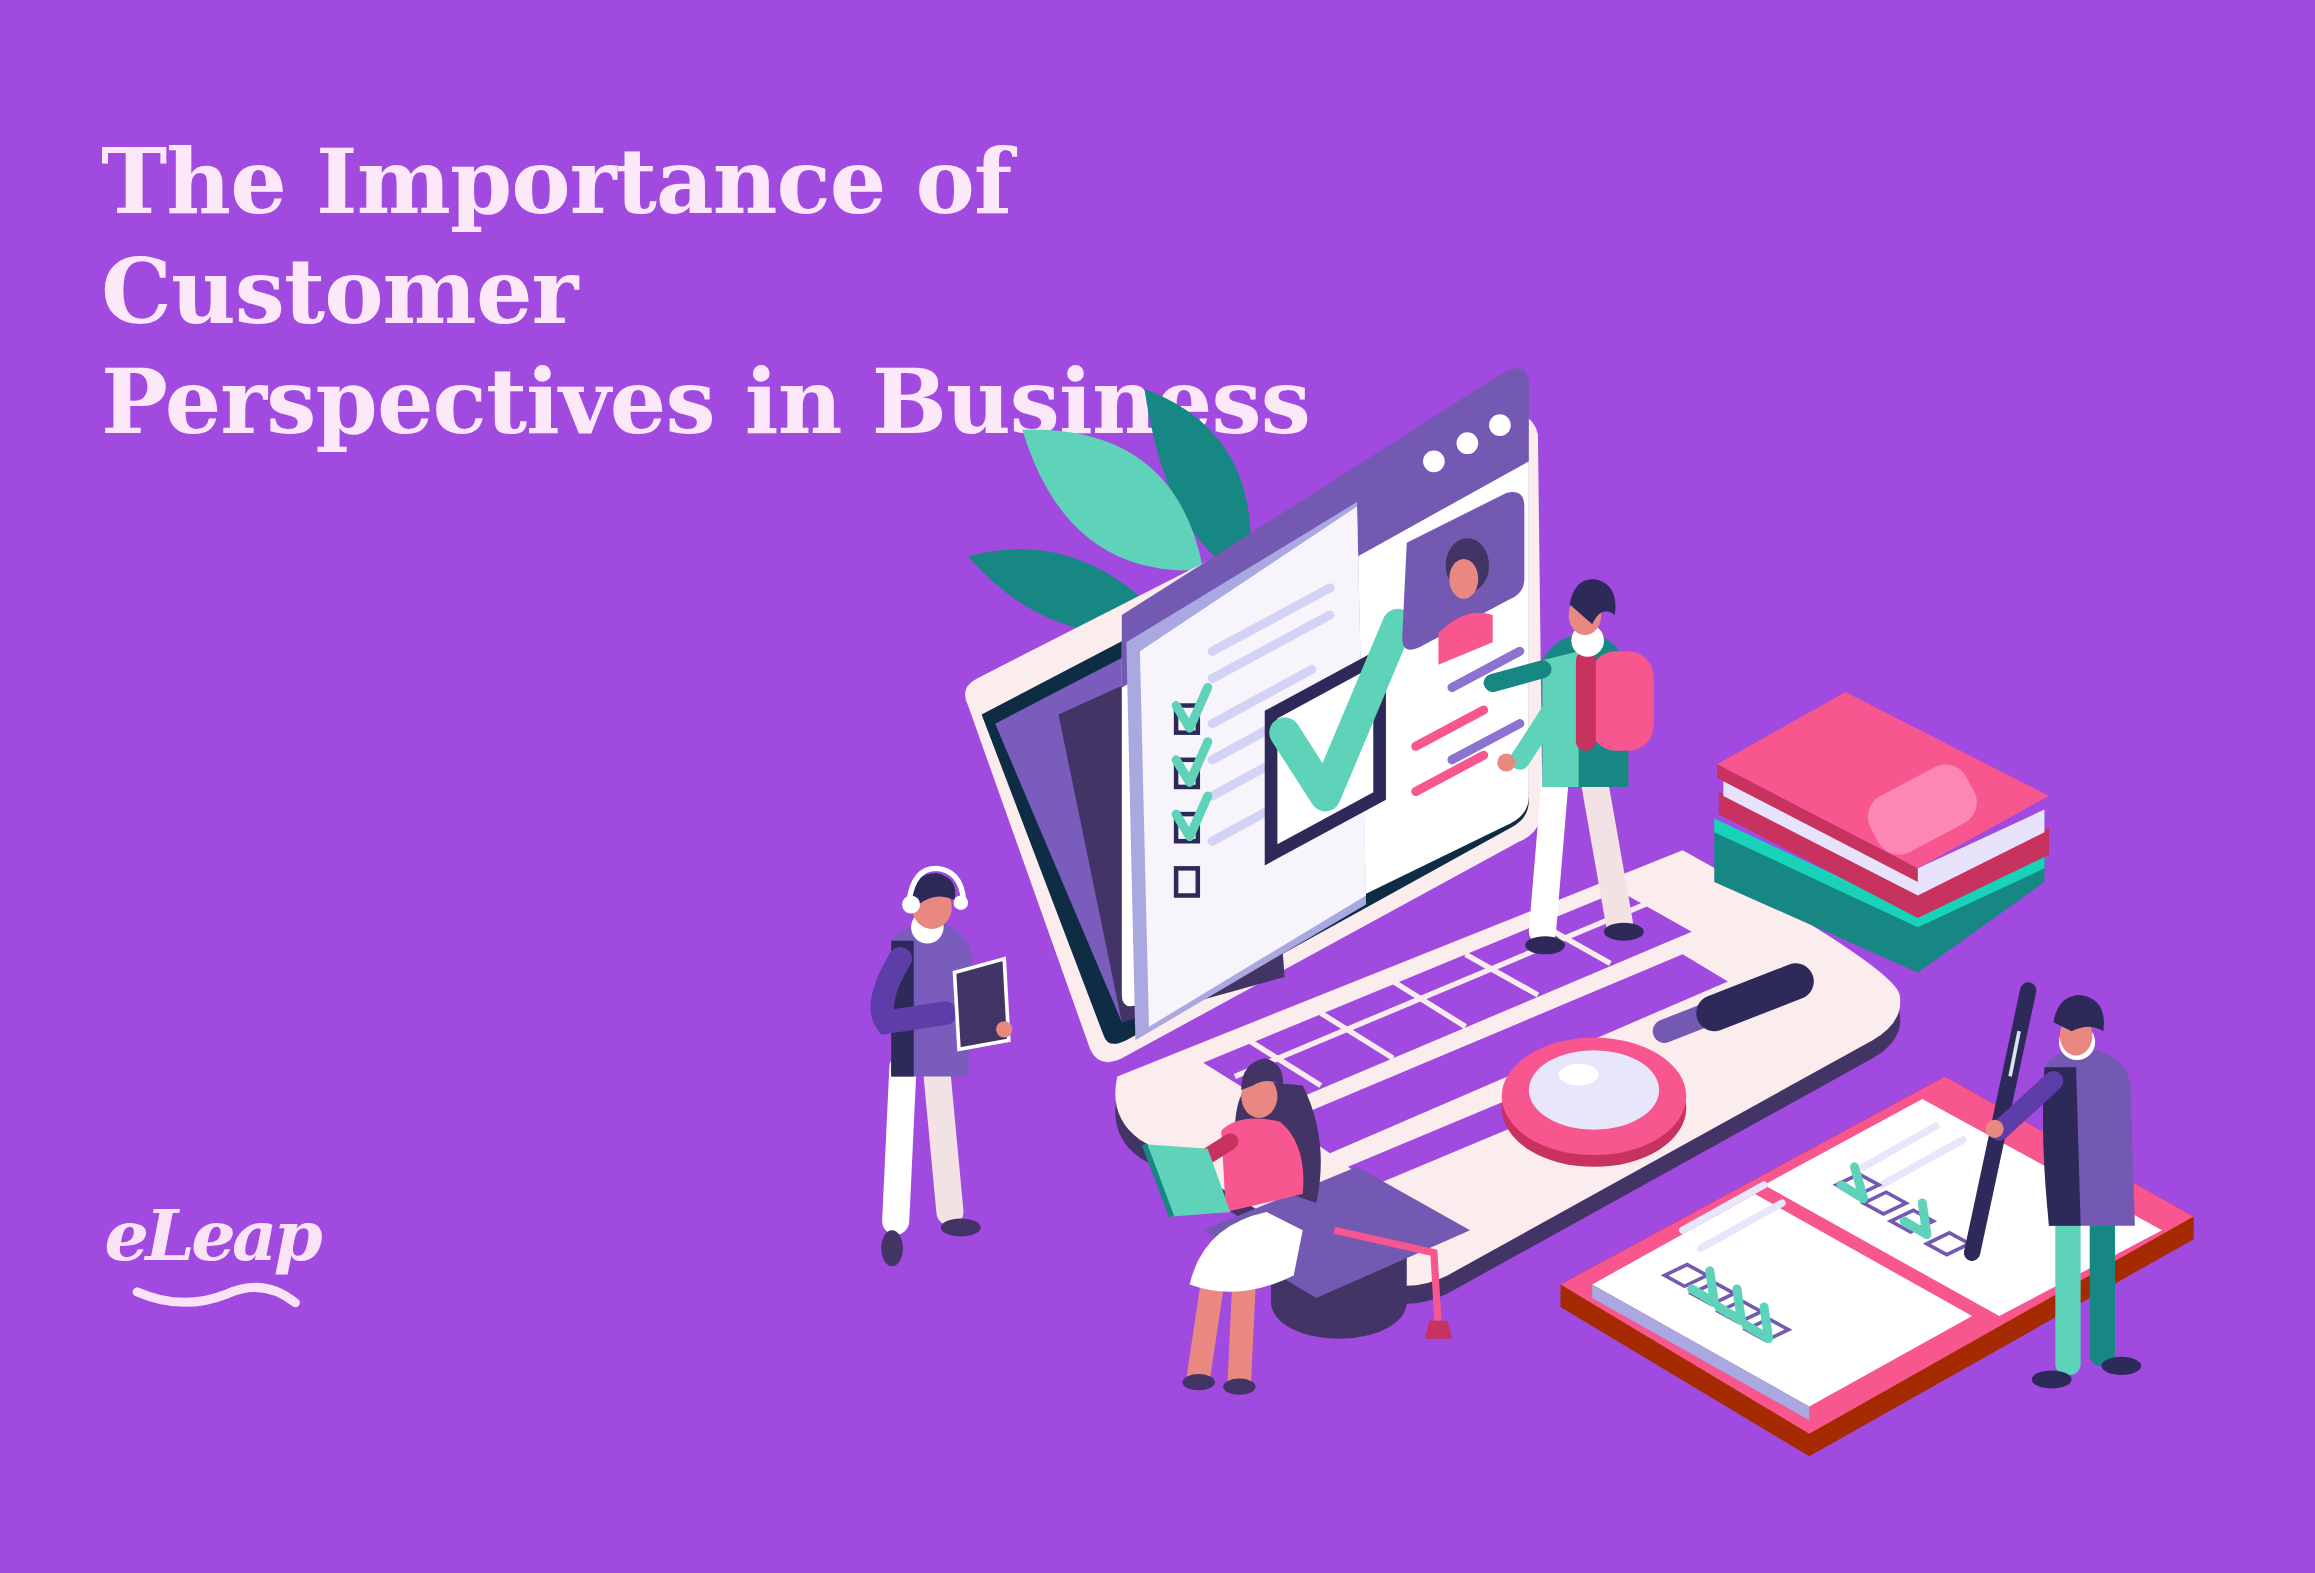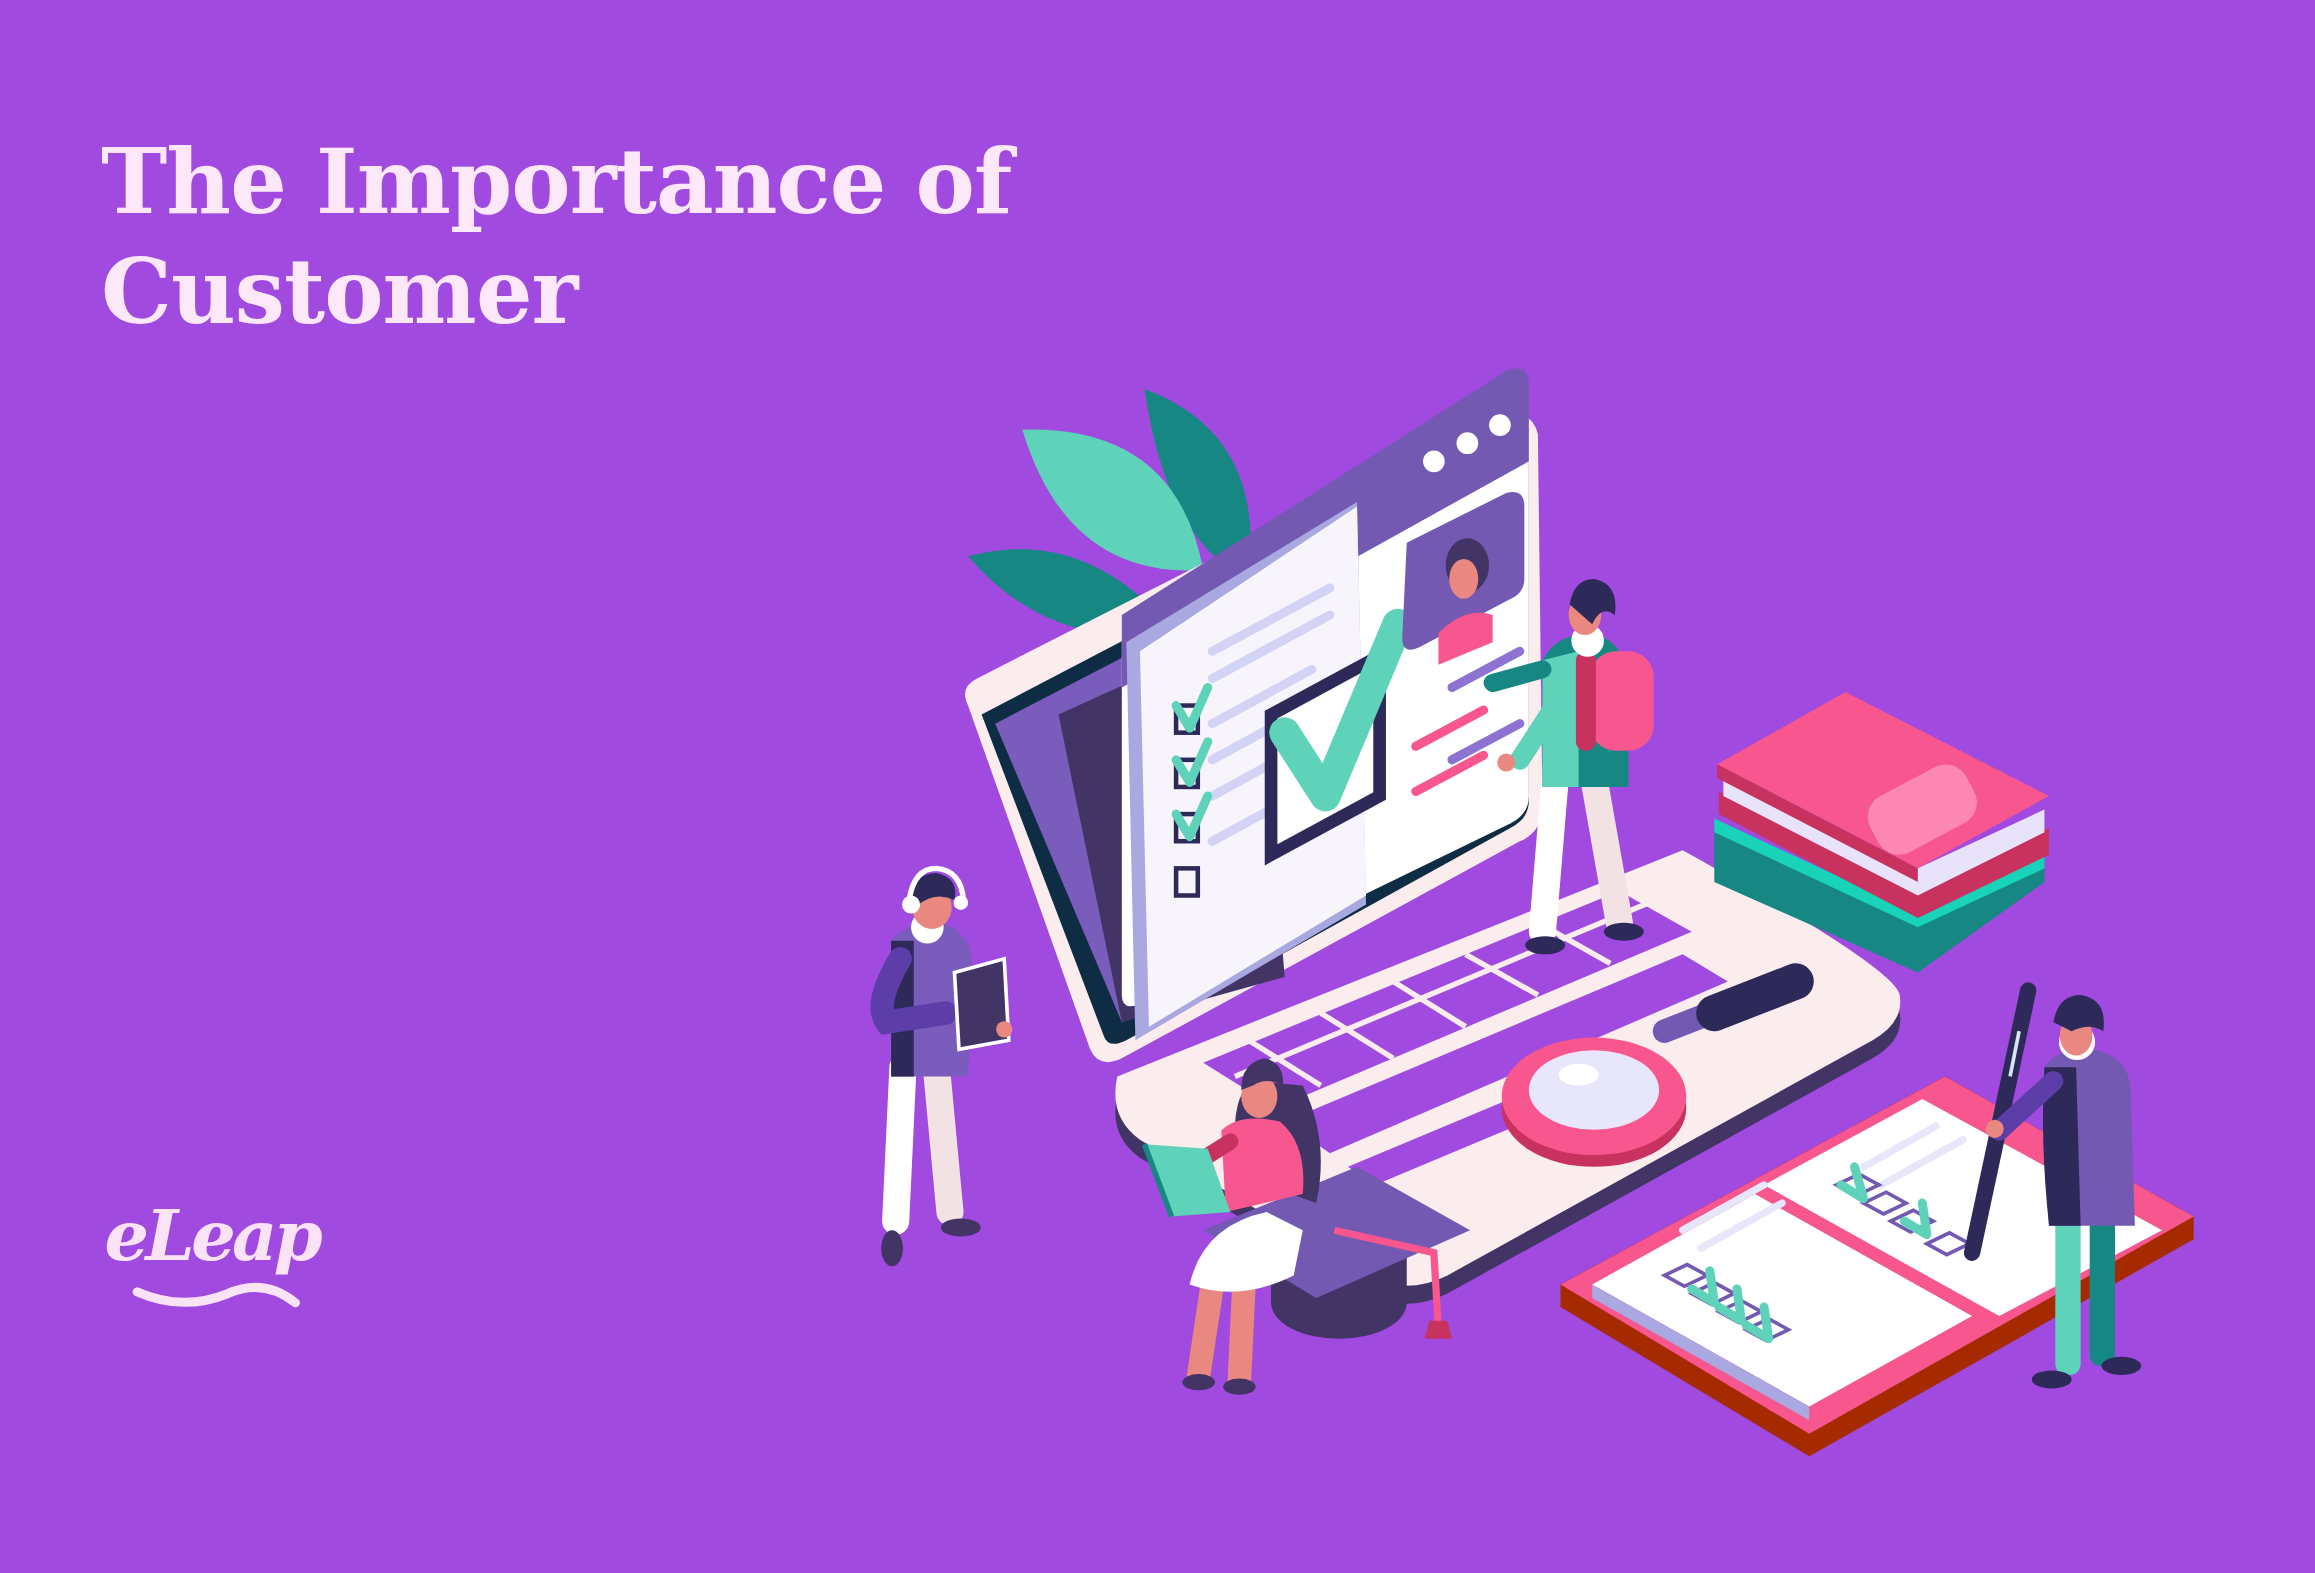--- a/index.html
+++ b/index.html
@@ -27,20 +27,21 @@
     }
     .illustration { position: absolute; left: 0; top: 0; width: 2316px; height: 1573px; }
   </style>
 </head>
 <body>
 
 <div class="hero">
 
   <h1 class="title">
     <span>The Importance of Customer</span>
+    <span>Perspectives in Business</span>
   </h1>
 
   <div class="logo">
     <svg width="217" height="145" viewBox="0 0 240 160">
       <path d="M40 128 Q 90 150 140 130 Q 180 112 215 140" stroke="#fbe3f7" stroke-width="10" fill="none" stroke-linecap="round"></path>
     </svg>
     <span class="logo-text">eLeap</span>
   </div>
 
   <svg class="illustration" viewBox="0 0 2560 1739">

